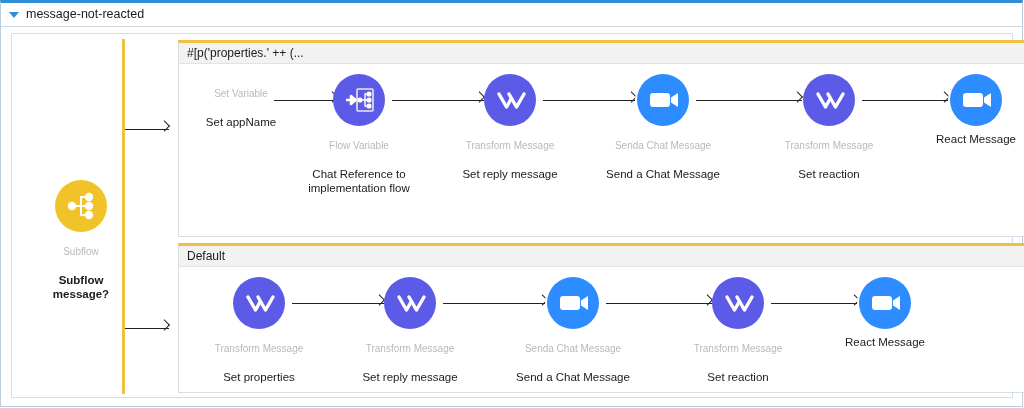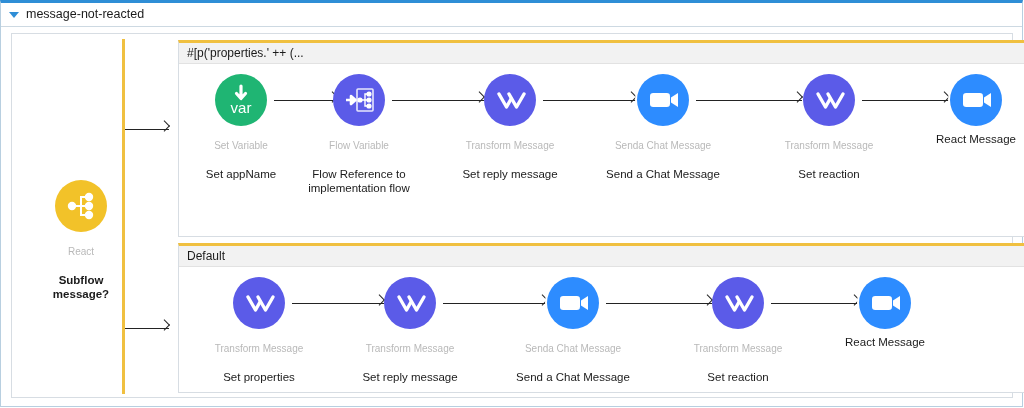--- a/index.html
+++ b/index.html
@@ -223,60 +223,54 @@
         <svg width="52" height="52" viewBox="0 0 52 52" aria-hidden="true">
           <g stroke="#ffffff" stroke-width="2" fill="#ffffff">
             <circle cx="17" cy="26" r="3.2"></circle>
             <circle cx="34" cy="17" r="3.2"></circle>
             <circle cx="34" cy="26" r="3.2"></circle>
             <circle cx="34" cy="35" r="3.2"></circle>
             <path d="M19 26 L26 26 M26 26 L26 17 L31 17 M26 26 L31 26 M26 26 L26 35 L31 35" fill="none" stroke-linecap="round"></path>
           </g>
         </svg>
       </span>
-      <div class="node-type">React</div>
+      <div class="node-type">Subflow</div>
       <div class="node-name">Subflow message?</div>
     </div>
 
     <div id="lane-0" class="lane">
       <div class="lane-header">
         <span class="lane-header-text">#[p('properties.' ++ (...</span>
       </div>
       <div class="lane-body">
           <div class="arrow" style="left: 95px; width: 63px;"></div>
           <div class="arrow" style="left: 213px; width: 92px;"></div>
           <div class="arrow" style="left: 364px; width: 93px;"></div>
           <div class="arrow" style="left: 517px; width: 106px;"></div>
           <div class="arrow" style="left: 683px; width: 87px;"></div>
           <div class="node" style="left: 62px;">
-            <span class="circle var">
-              <svg width="52" height="52" viewBox="0 0 52 52">
-                <path d="M26 12 L26 23 M21.5 19.5 L26 24.5 L30.5 19.5" stroke="#ffffff" stroke-width="3.2" fill="none" stroke-linecap="round" stroke-linejoin="round"></path>
-                <text x="26" y="39" text-anchor="middle" fill="#ffffff" font-size="15" font-family="&quot;Liberation Sans&quot;, sans-serif">var</text>
-              </svg>
-            </span>
             <div class="node-type">Set Variable</div>
             <div class="node-name">Set appName</div>
           </div>
           <div class="node" style="left: 180px;">
             <span class="circle flowref">
               <svg width="52" height="52" viewBox="0 0 52 52">
                 <path d="M13 26 L21 26 M18 22 L22.5 26 L18 30 Z" stroke="#ffffff" stroke-width="2.6" fill="#ffffff" stroke-linejoin="round"></path>
                 <rect x="24" y="15" width="16" height="22" rx="1" fill="none" stroke="#ffffff" stroke-width="1.6" opacity="0.85"></rect>
                 <g fill="#ffffff" stroke="#ffffff" stroke-width="1.4">
                   <circle cx="27" cy="26" r="1.9"></circle>
                   <circle cx="36" cy="20" r="1.9"></circle>
                   <circle cx="36" cy="26" r="1.9"></circle>
                   <circle cx="36" cy="32" r="1.9"></circle>
                   <path d="M28.5 26 L32 26 M32 26 L32 20 L34.5 20 M32 26 L34.5 26 M32 26 L32 32 L34.5 32" fill="none" stroke-linecap="round"></path>
                 </g>
               </svg>
             </span>
             <div class="node-type">Flow Variable</div>
-            <div class="node-name">Flow Reference to implementation flow</div>
+            <div class="node-name">Chat Reference to implementation flow</div>
           </div>
           <div class="node" style="left: 331px;">
             <span class="circle dw">
               <svg width="52" height="52" viewBox="0 0 52 52">
                 <path d="M15 20 L22.5 33 L27 25" stroke="#ffffff" stroke-width="3.4" fill="none" stroke-linecap="round" stroke-linejoin="round"></path>
                 <path d="M25 20 L32.5 33 L40 20" stroke="#ffffff" stroke-width="3.4" fill="none" stroke-linecap="round" stroke-linejoin="round"></path>
               </svg>
             </span>
             <div class="node-type">Transform Message</div>
             <div class="node-name">Set reply message</div>

